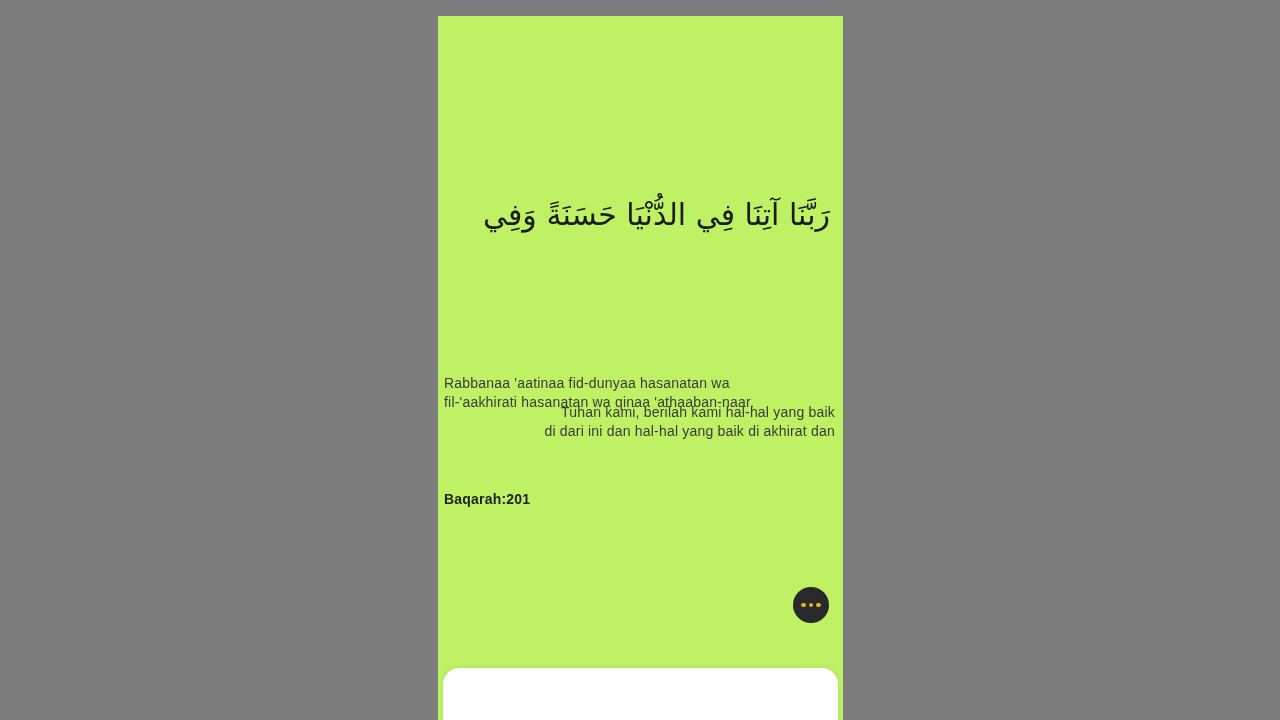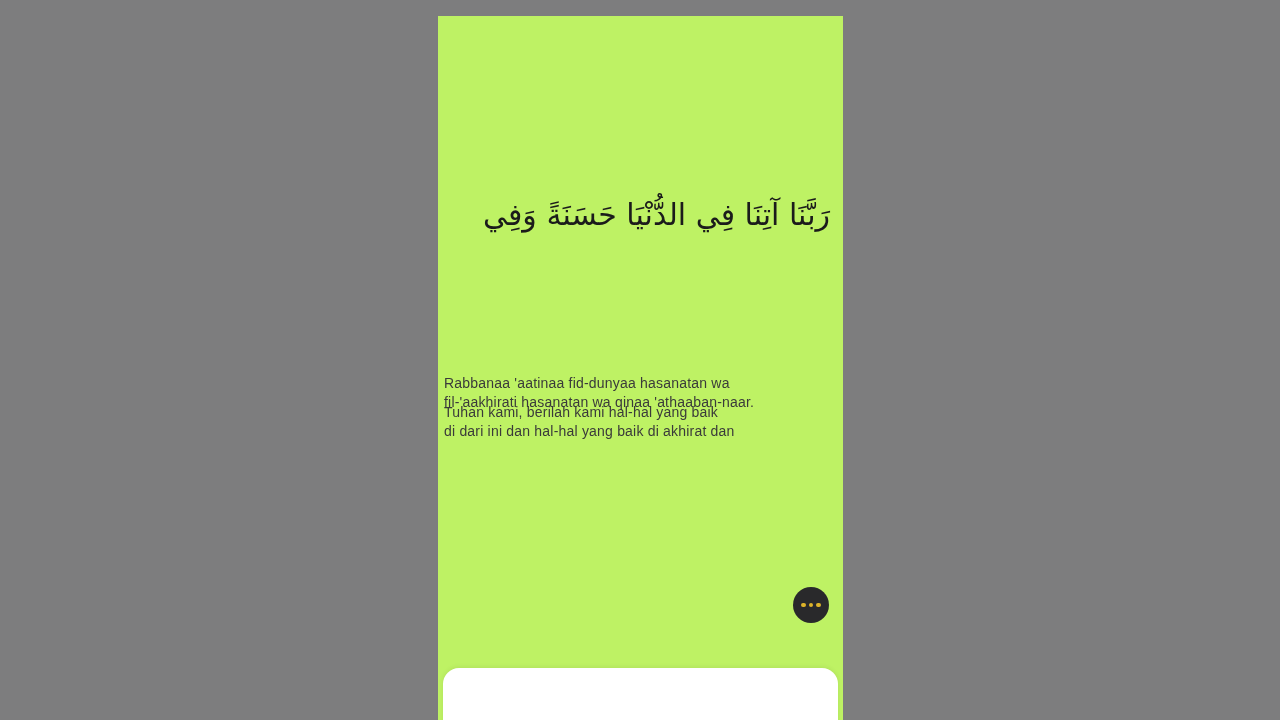--- a/index.html
+++ b/index.html
@@ -40,21 +40,21 @@
   .latin-block {
     position: absolute;
     left: 6px;
     right: 8px;
     color: #3a3a3a;
     font-size: 14px;
     line-height: 18.5px;
     letter-spacing: 0.2px;
   }
   .transliteration-block { top: 334px; margin-top: 24px; }
-  .translation-block { top: 387px; }
+  .translation-block { top: 387px; text-align: right; }
   .source-block {
     top: 474px;
     font-weight: 700;
     color: #222222;
     line-height: 19px;
   }
   .more-button {
     position: absolute;
     left: 355px;
     top: 571px;
@@ -112,20 +112,21 @@
       <div>Rabbanaa 'aatinaa fid-dunyaa hasanatan wa</div>
       <div>fil-'aakhirati hasanatan wa qinaa 'athaaban-naar.</div>
     </div>
 
     <div class="latin-block translation-block">
       <div>Tuhan kami, berilah kami hal-hal yang baik</div>
       <div>di dari ini dan hal-hal yang baik di akhirat dan</div>
     </div>
 
     <div class="latin-block source-block">
+      <div>Baqarah:201</div>
     </div>
 
     <button class="more-button">
       <span style="display:flex; gap:3px; align-items:center;">
         <span class="dot"></span>
           <span class="dot"></span>
           <span class="dot"></span>
       </span>
     </button>
 

